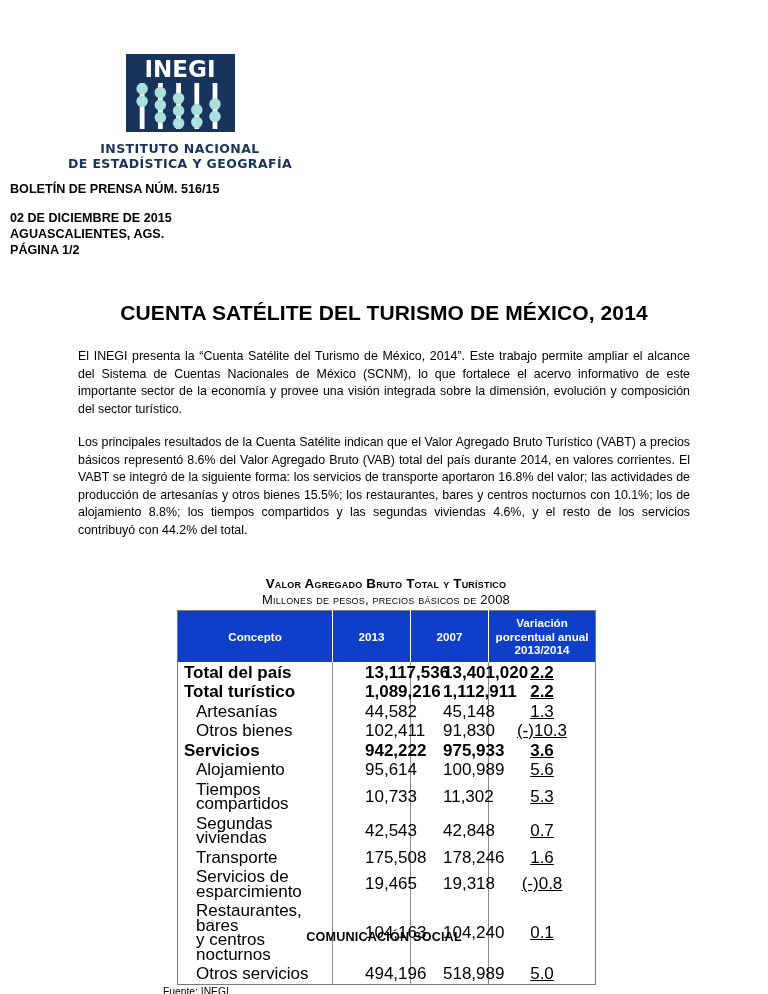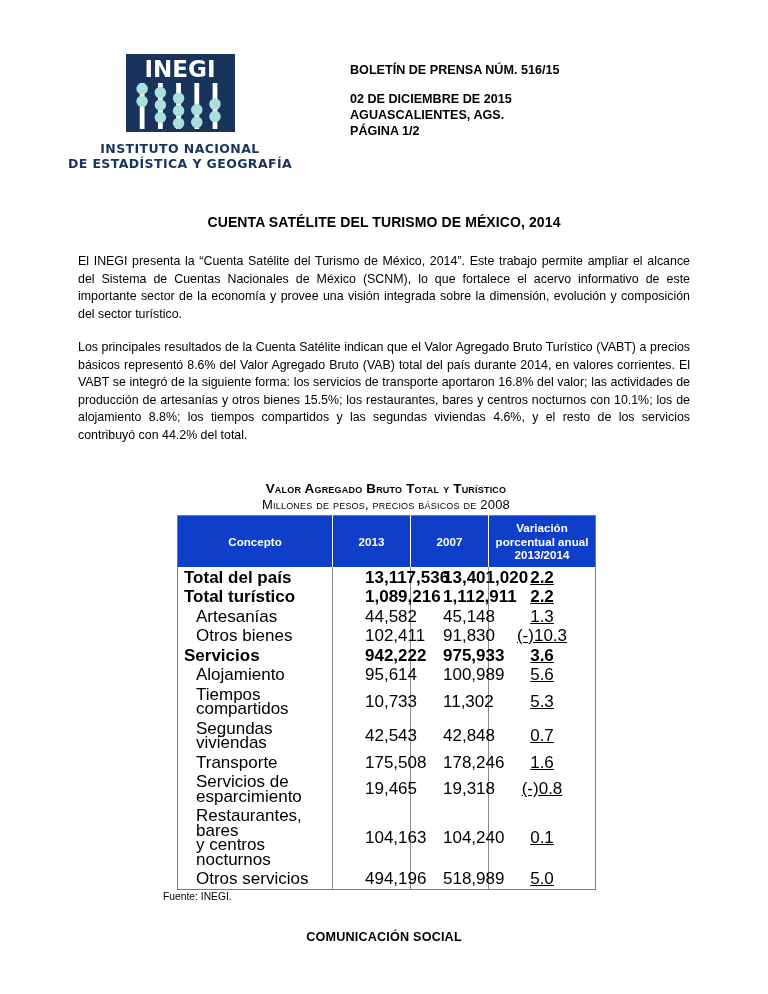--- a/index.html
+++ b/index.html
@@ -14,20 +14,21 @@
     color: #000000;
     overflow: hidden;
     position: relative;
   }
 
   
   .header {
     display: flex;
     align-items: flex-start;
     padding: 52px 0 0 0;
+    flex-direction: column;
   }
   .logo-block {
     width: 320px;
     display: flex;
     flex-direction: column;
     align-items: center;
     padding-left: 20px;
   }
   .logo-mark {
     width: 113px;
@@ -77,21 +78,21 @@
     color: #000000;
   }
   .header-text .bulletin {
     margin-bottom: 13px;
   }
 
   
   .doc-title {
     text-align: center;
     font-weight: bold;
-    font-size: 14px;
+    font-size: 21px;
     margin-top: 43px;
     letter-spacing: 0.1px;
   }
 
   
   .body-copy {
     margin: 0 78px 0 78px;
     padding-top: 23px;
   }
   .para {

